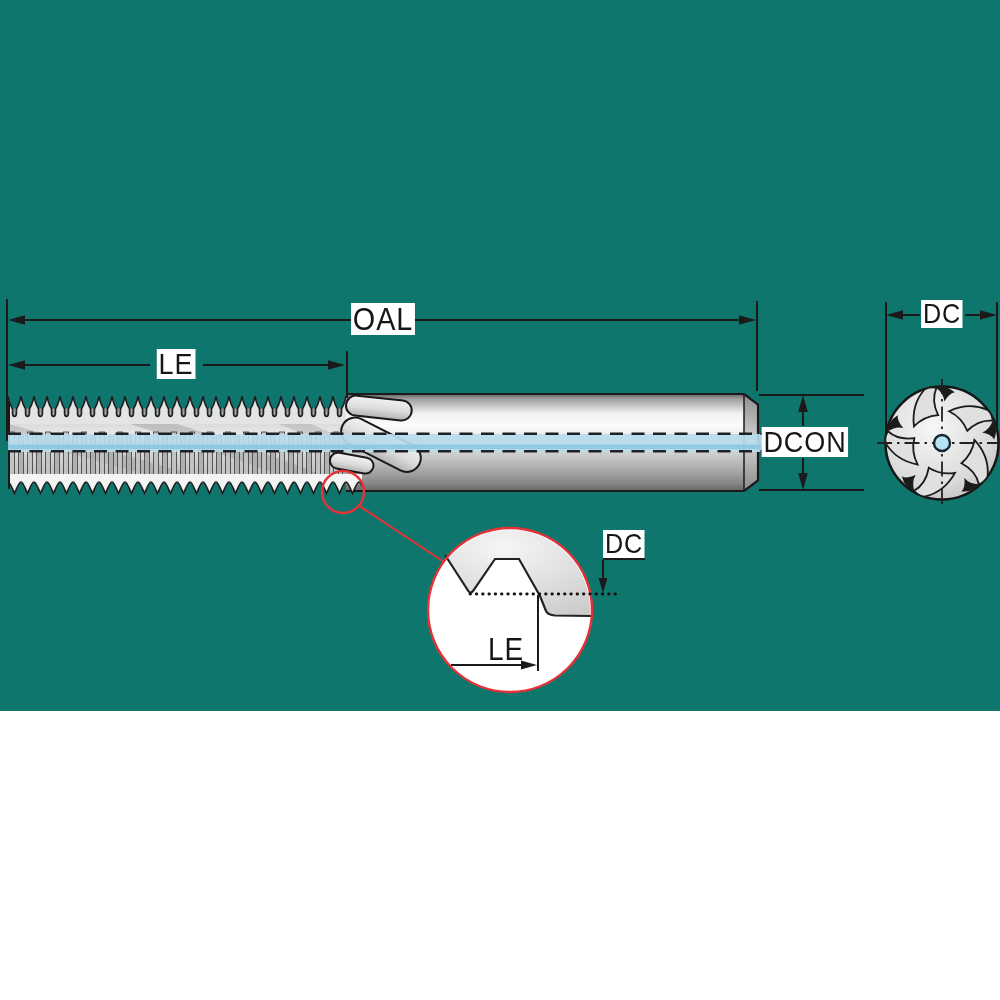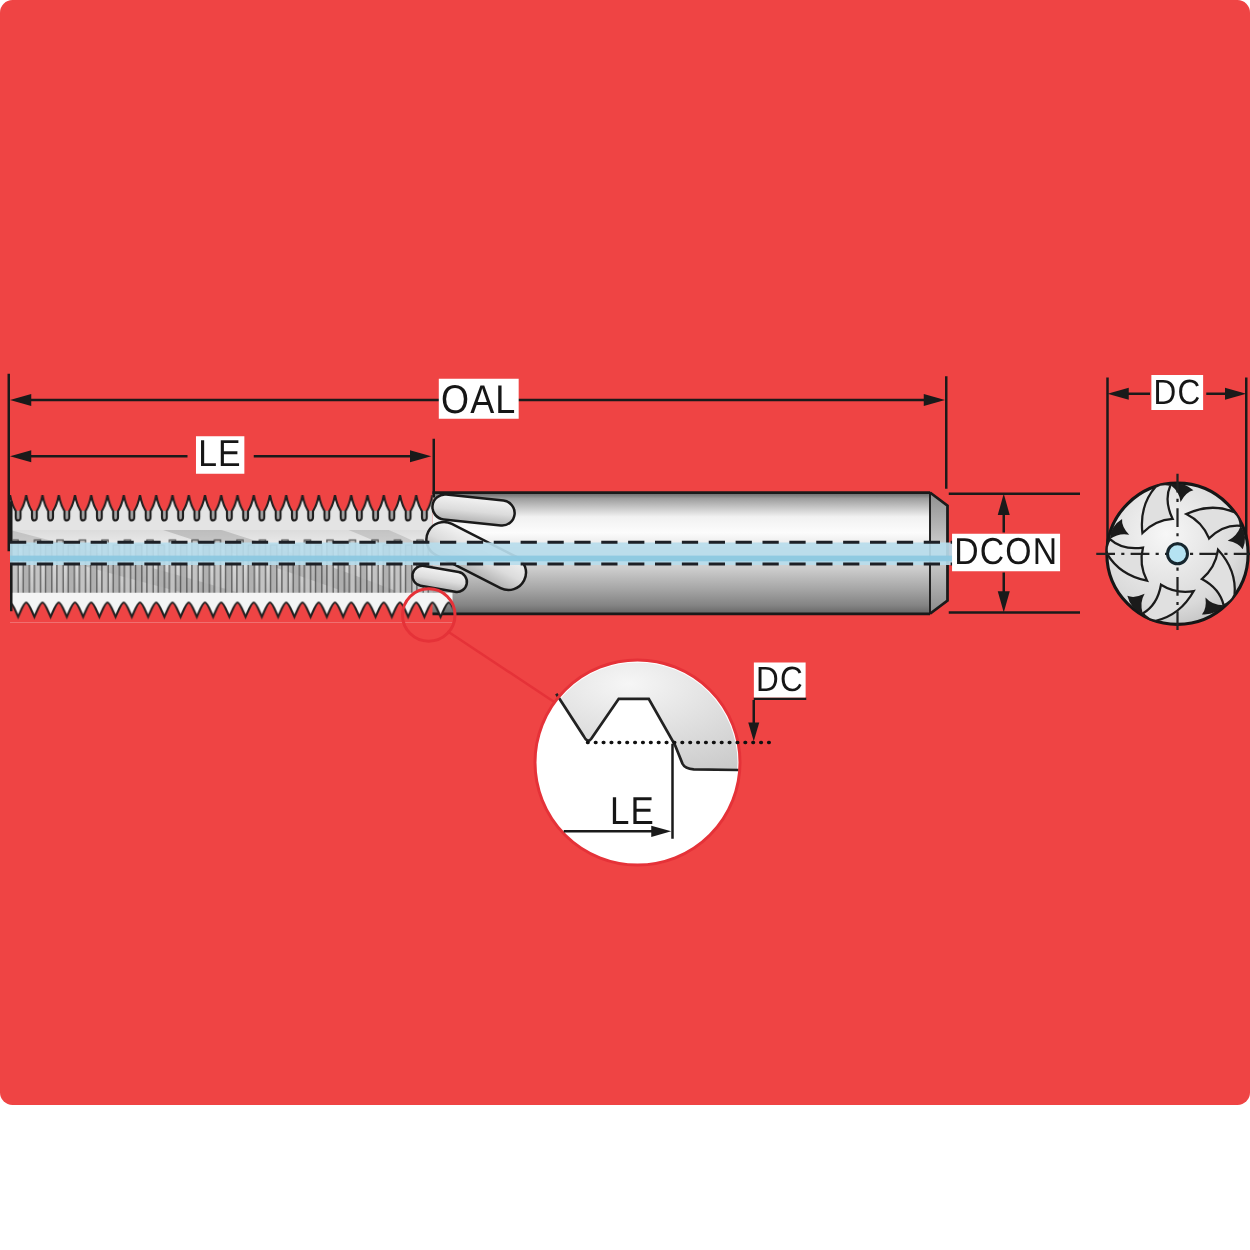--- a/index.html
+++ b/index.html
@@ -1,22 +1,21 @@
 <!DOCTYPE html>
 <html><head>
 <meta charset="utf-8">
 <style>
   html,body{margin:0;padding:0;background:#ffffff;}
   #canvas{
     position:relative;
-    width:1000px;height:884px;
-    background:#ef4444;
+    width:1000px;height:711px;
+    background:#0f766e;
     font-family:"Liberation Sans", sans-serif;
     overflow:hidden;
-    border-radius:10px;
   }
   #drawing{position:absolute;left:0;top:0;}
   .dim-label{
     position:absolute;
     color:#161616;
     white-space:nowrap;
     transform:translate(-50%,-50%) scaleX(0.9);
     letter-spacing:1px;
     line-height:1;
     background:#ffffff;

